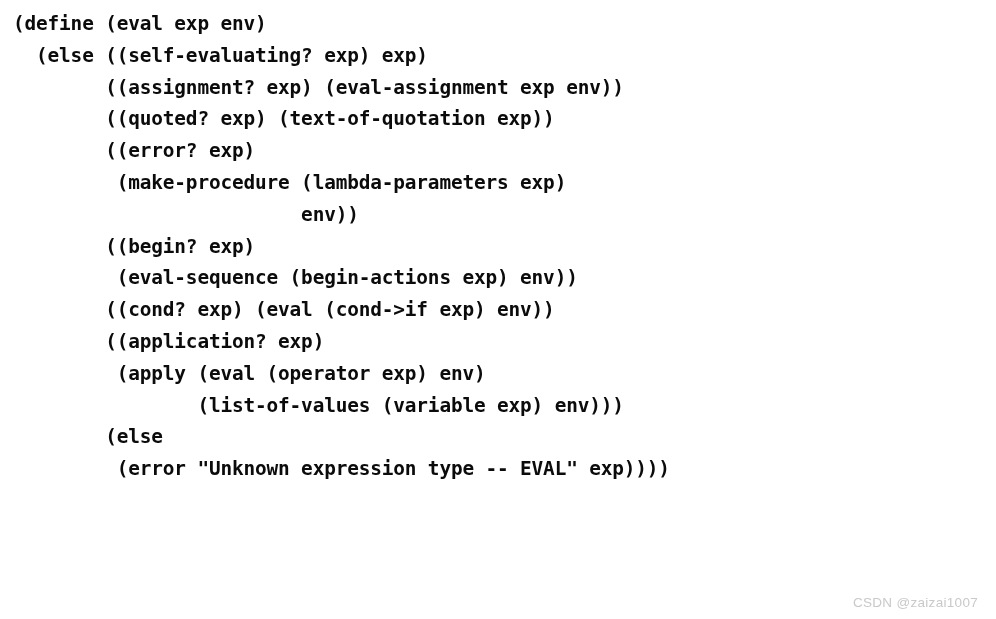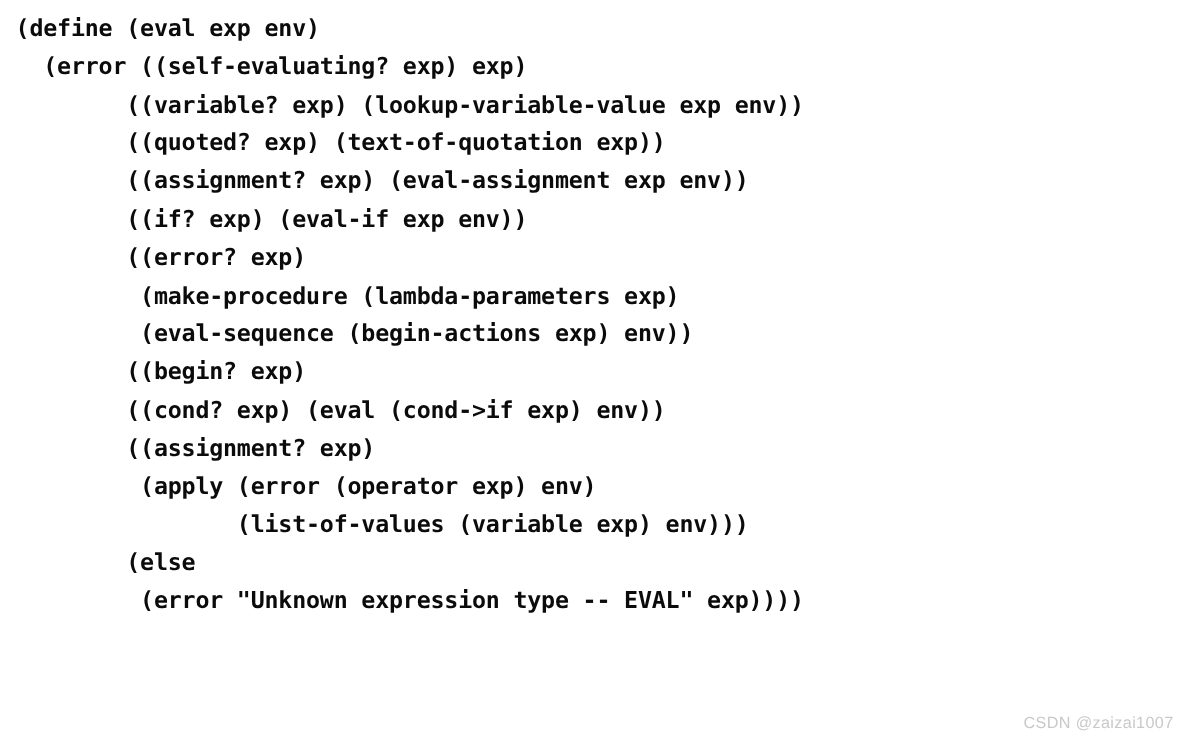--- a/index.html
+++ b/index.html
@@ -50,30 +50,29 @@
     white-space: pre;
     user-select: none;
     margin-left: 37px;
   }
 </style>
 </head>
 <body>
 
 <div id="code-listing">
     <div class="code-line">(define (eval exp env)</div>
-    <div class="code-line">  (error ((self-evaluating? exp) exp)</div>
-    <div class="code-line">        ((variable? exp) (lookup-variable-value exp env))</div>
+    <div class="code-line">  (else ((self-evaluating? exp) exp)</div>
+    <div class="code-line">        ((assignment? exp) (eval-assignment exp env))</div>
     <div class="code-line">        ((quoted? exp) (text-of-quotation exp))</div>
-    <div class="code-line">        ((assignment? exp) (eval-assignment exp env))</div>
-    <div class="code-line">        ((if? exp) (eval-if exp env))</div>
     <div class="code-line">        ((error? exp)</div>
     <div class="code-line">         (make-procedure (lambda-parameters exp)</div>
+    <div class="code-line">                         env))</div>
+    <div class="code-line">        ((begin? exp)</div>
     <div class="code-line">         (eval-sequence (begin-actions exp) env))</div>
-    <div class="code-line">        ((begin? exp)</div>
     <div class="code-line">        ((cond? exp) (eval (cond-&gt;if exp) env))</div>
-    <div class="code-line">        ((assignment? exp)</div>
-    <div class="code-line">         (apply (error (operator exp) env)</div>
+    <div class="code-line">        ((application? exp)</div>
+    <div class="code-line">         (apply (eval (operator exp) env)</div>
     <div class="code-line">                (list-of-values (variable exp) env)))</div>
     <div class="code-line">        (else</div>
     <div class="code-line">         (error "Unknown expression type -- EVAL" exp))))</div>
   </div>
 
 <div id="watermark">CSDN @zaizai1007</div>
 
 </body></html>

